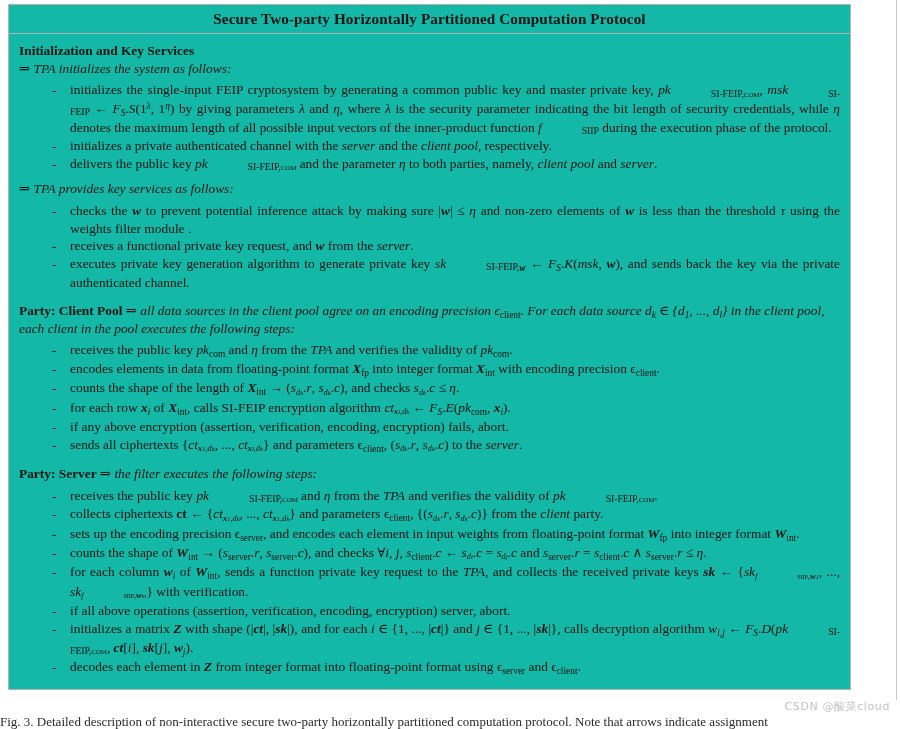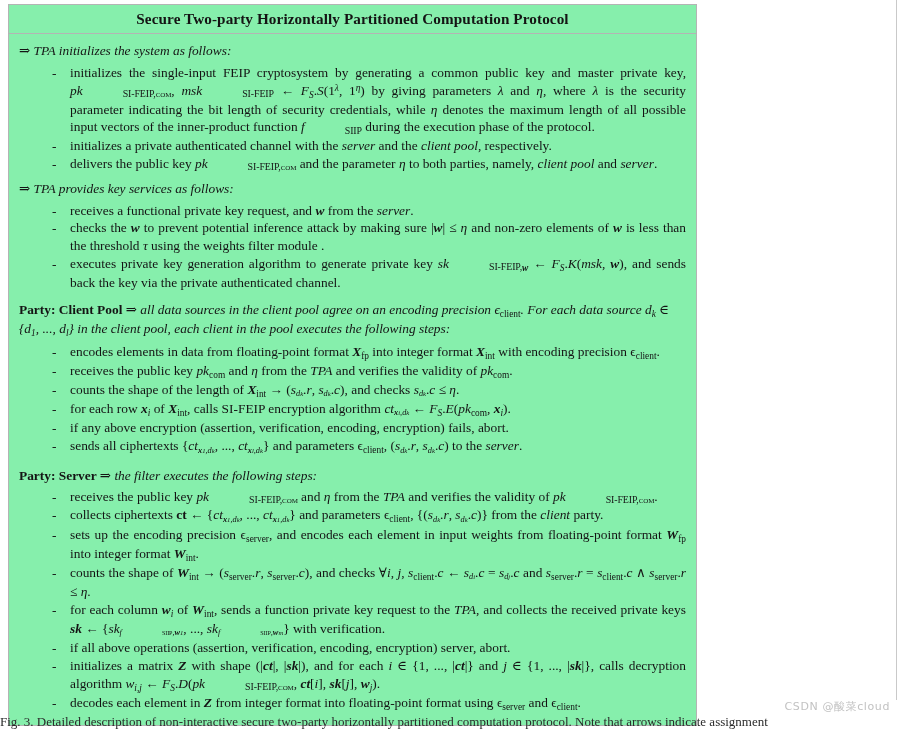--- a/index.html
+++ b/index.html
@@ -31,23 +31,23 @@
     top: 0;
     width: 1px;
     height: 700px;
     background: #c9c9c9;
   }
 
   .figure-box {
     position: absolute;
     left: 8px;
     top: 4px;
-    width: 689px;
+    width: 843px;
     border: 1px solid #b4b4b4;
-    background: #86efac;
+    background: #14b8a6;
   }
 
   .figure-title {
     border-bottom: 1px solid #b4b4b4;
     text-align: center;
     font-size: 15.2px;
     font-weight: bold;
     padding: 5px 0 6px 0;
     letter-spacing: .1px;
     line-height: 1.15;
@@ -163,46 +163,47 @@
 <div id="page">
 
   <div class="page-right-rule"></div>
 
   <div class="figure-box">
 
     <div class="figure-title">Secure Two-party Horizontally Partitioned Computation Protocol</div>
 
     <div class="figure-body">
 
+      <div class="sec-head"><span class="lead">Initialization and Key Services</span></div>
 
       <div class="arrow-line"><span>⇒ TPA initializes the system as follows:</span></div>
 
       <ul class="steps justify">
         <li>initializes the single-input FEIP cryptosystem by generating a common public key and master private key, <span class="it">pk</span><span class="sc">SI-FEIP,com</span>, <span class="it">msk</span><span class="sc">SI-FEIP</span> ← <span class="mathcal">F</span><span class="sub it">S</span>.<span class="it">S</span>(1<span class="sup">λ</span>, 1<span class="sup">η</span>) by giving parameters <span class="it">λ</span> and <span class="it">η</span>, where <span class="it">λ</span> is the security parameter indicating the bit length of security credentials, while <span class="it">η</span> denotes the maximum length of all possible input vectors of the inner-product function <span class="it">f</span><span class="sc">SIIP</span> during the execution phase of the protocol.</li>
         <li>initializes a private authenticated channel with the <span class="it">server</span> and the <span class="it">client pool</span>, respectively.</li>
         <li>delivers the public key <span class="it">pk</span><span class="sc">SI-FEIP,com</span> and the parameter <span class="it">η</span> to both parties, namely, <span class="it">client pool</span> and <span class="it">server</span>.</li>
       </ul>
 
       <div class="gap-sm"></div>
 
       <div class="arrow-line"><span>⇒ TPA provides key services as follows:</span></div>
 
       <ul class="steps justify">
+        <li>checks the <span class="bi">w</span> to prevent potential inference attack by making sure |<span class="bi">w</span>| ≤ <span class="it">η</span> and non-zero elements of <span class="bi">w</span> is less than the threshold <span class="it">τ</span> using the weights filter module .</li>
         <li>receives a functional private key request, and <span class="bi">w</span> from the <span class="it">server</span>.</li>
-        <li>checks the <span class="bi">w</span> to prevent potential inference attack by making sure |<span class="bi">w</span>| ≤ <span class="it">η</span> and non-zero elements of <span class="bi">w</span> is less than the threshold <span class="it">τ</span> using the weights filter module .</li>
         <li>executes private key generation algorithm to generate private key <span class="it">sk</span><span class="sc">SI-FEIP,</span><span class="sub bi">w</span> ← <span class="mathcal">F</span><span class="sub it">S</span>.<span class="it">K</span>(<span class="it">msk</span>, <span class="bi">w</span>), and sends back the key via the private authenticated channel.</li>
       </ul>
 
       <div class="gap-md"></div>
 
       <div class="sec-head"><span class="lead">Party: Client Pool</span> <span class="tail">⇒ all data sources in the client pool agree on an encoding precision <span class="nowrap">ϵ<span class="sub">client</span></span>. For each data source <span class="it">d<span class="sub it">k</span></span> ∈ {<span class="it">d</span><span class="sub it">1</span>, ..., <span class="it">d</span><span class="sub it">l</span>} in the client pool, each client in the pool executes the following steps:</span></div>
 
       <ul class="steps justify">
+        <li>receives the public key <span class="it">pk</span><span class="sub">com</span> and <span class="it">η</span> from the <span class="it">TPA</span> and verifies the validity of <span class="it">pk</span><span class="sub">com</span>.</li>
         <li>encodes elements in data from floating-point format <span class="bi">X</span><span class="sub">fp</span> into integer format <span class="bi">X</span><span class="sub">int</span> with encoding precision ϵ<span class="sub">client</span>.</li>
-        <li>receives the public key <span class="it">pk</span><span class="sub">com</span> and <span class="it">η</span> from the <span class="it">TPA</span> and verifies the validity of <span class="it">pk</span><span class="sub">com</span>.</li>
         <li>counts the shape of the length of <span class="bi">X</span><span class="sub">int</span> → (<span class="it">s</span><span class="subsub">d<span style="font-size:.8em">k</span></span>.<span class="it">r</span>, <span class="it">s</span><span class="subsub">d<span style="font-size:.8em">k</span></span>.<span class="it">c</span>), and checks <span class="it">s</span><span class="subsub">d<span style="font-size:.8em">k</span></span>.<span class="it">c</span> ≤ <span class="it">η</span>.</li>
         <li>for each row <span class="bi">x</span><span class="sub it">i</span> of <span class="bi">X</span><span class="sub">int</span>, calls SI-FEIP encryption algorithm <span class="it">ct</span><span class="subsub"><span class="bi">x</span><span style="font-size:.8em">i</span>,d<span style="font-size:.8em">k</span></span> ← <span class="mathcal">F</span><span class="sub it">S</span>.<span class="it">E</span>(<span class="it">pk</span><span class="sub">com</span>, <span class="bi">x</span><span class="sub it">i</span>).</li>
         <li>if any above encryption (assertion, verification, encoding, encryption) fails, abort.</li>
         <li>sends all ciphertexts {<span class="it">ct</span><span class="subsub"><span class="bi">x</span><span style="font-size:.8em">1</span>,d<span style="font-size:.8em">k</span></span>, ..., <span class="it">ct</span><span class="subsub"><span class="bi">x</span><span style="font-size:.8em">l</span>,d<span style="font-size:.8em">k</span></span>} and parameters ϵ<span class="sub">client</span>, (<span class="it">s</span><span class="subsub">d<span style="font-size:.8em">k</span></span>.<span class="it">r</span>, <span class="it">s</span><span class="subsub">d<span style="font-size:.8em">k</span></span>.<span class="it">c</span>) to the <span class="it">server</span>.</li>
       </ul>
 
       <div class="gap-md"></div>
 
       <div class="sec-head"><span class="lead">Party: Server</span> <span class="tail">⇒ the filter executes the following steps:</span></div>
 

